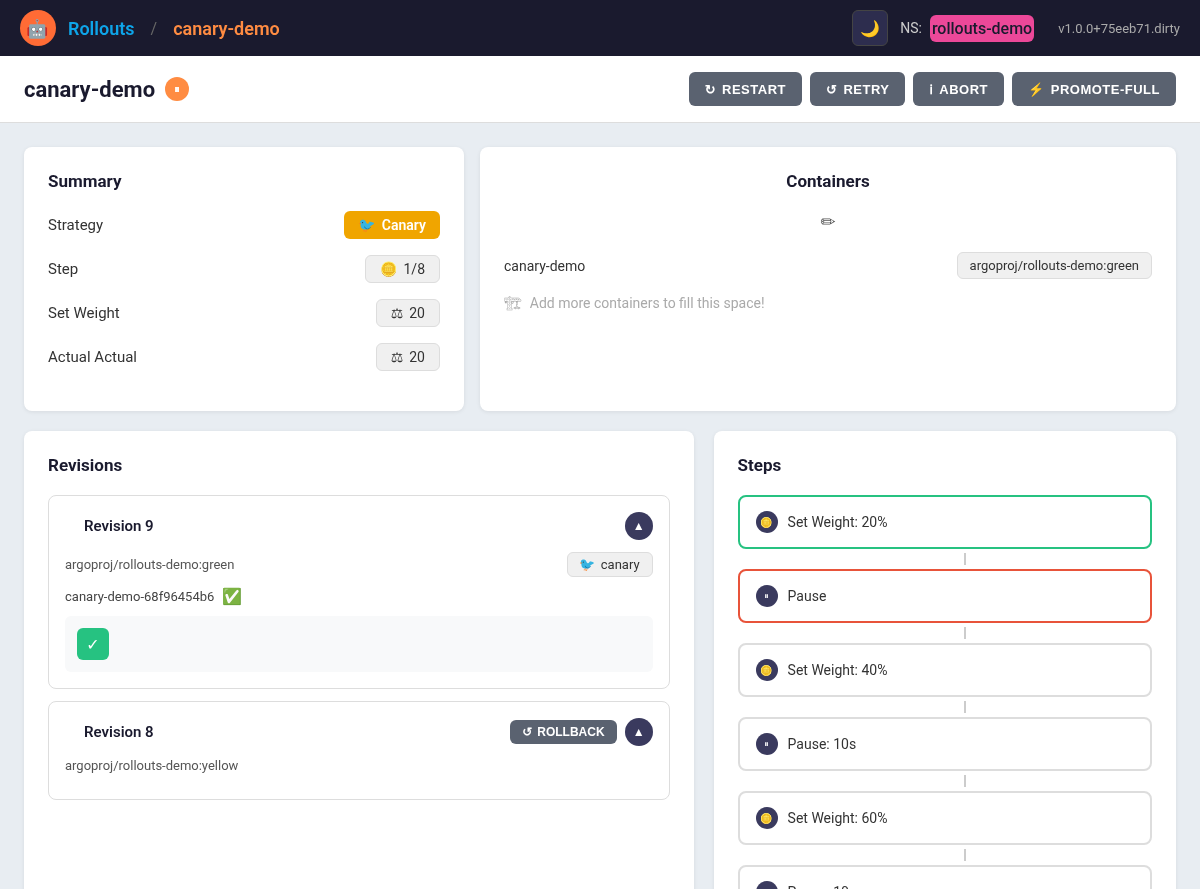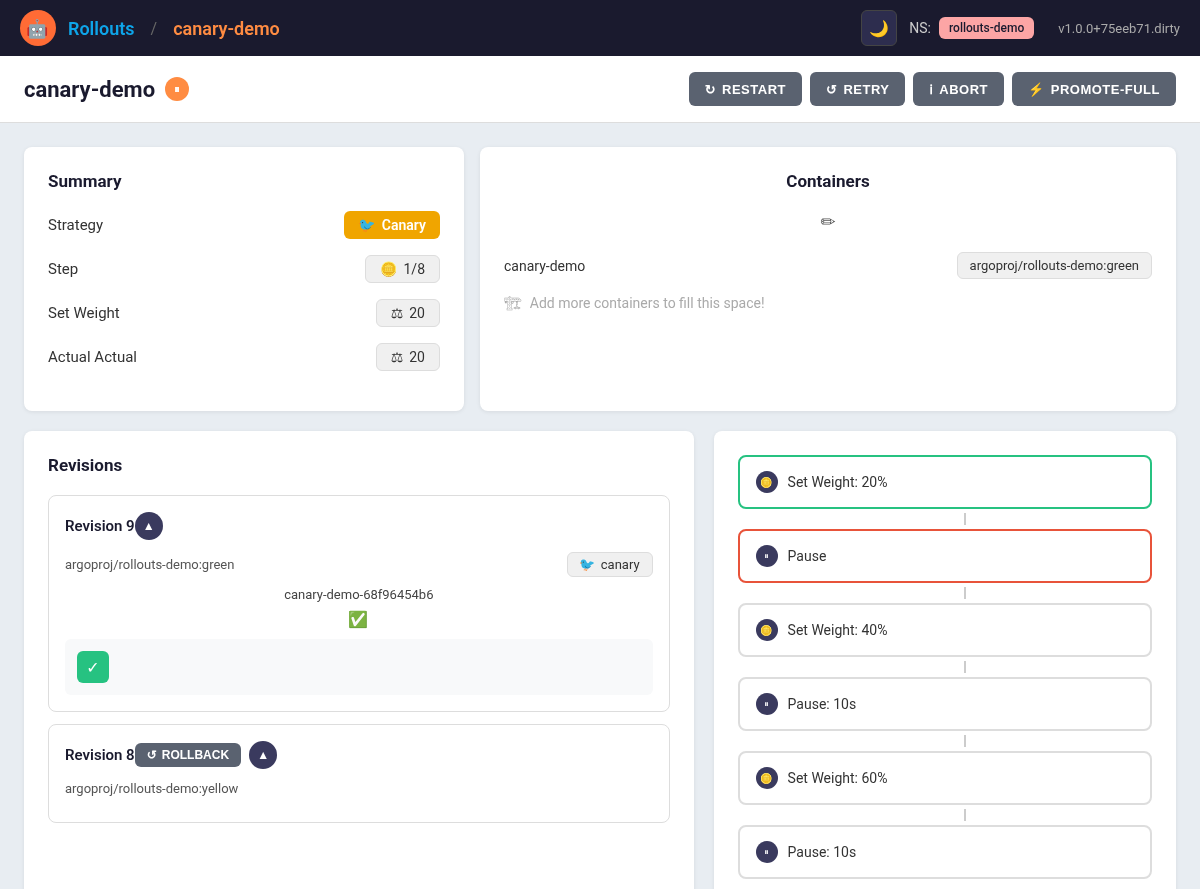--- a/index.html
+++ b/index.html
@@ -37,25 +37,25 @@
       border: 1px solid #444;
       border-radius: 6px;
       display: flex; align-items: center; justify-content: center;
       color: white; font-size: 16px; cursor: pointer;
     }
     .header-ns {
       display: flex; align-items: center; gap: 8px;
       color: #ccc; font-size: 14px;
     }
     .header-ns-badge {
-      background: #fca5a5;
+      background: #ec4899;
       color: #1a1a2e;
       border-radius: 6px;
-      padding: 4px 10px;
-      font-size: 12px;
+      padding: 4px 2px;
+      font-size: 16px;
       font-weight: 500;
     }
     .header-version { color: #aaa; font-size: 13px; margin-left: 12px; }
 
     
     .subheader {
       background: white;
       padding: 16px 24px;
       display: flex;
       align-items: center;
@@ -204,22 +204,23 @@
 
     .revision-item {
       border: 1px solid #ddd;
       border-radius: 8px;
       padding: 16px;
       margin-bottom: 12px;
     }
     .revision-header {
       display: flex;
       align-items: center;
-      justify-content: flex-start;
+      justify-content: space-between;
       margin-bottom: 12px;
+      margin-left: 19px;
     }
     .revision-title { font-size: 15px; font-weight: 600; color: #1a1a2e; }
     .chevron-up {
       width: 28px; height: 28px;
       background: #3a3a5e;
       border-radius: 50%;
       display: flex; align-items: center; justify-content: center;
       color: white; font-size: 12px; cursor: pointer;
     }
     .revision-image {
@@ -235,21 +236,20 @@
       color: #333;
       display: flex; align-items: center; gap: 5px;
     }
     .revision-pod-name {
       font-size: 13px;
       color: #444;
       display: flex;
       align-items: center;
       gap: 8px;
       margin-bottom: 10px;
-      flex-direction: column;
     }
     .check-circle { color: #26c281; font-size: 16px; }
     .revision-pods {
       background: #f8f9fa;
       border-radius: 6px;
       padding: 12px;
       display: flex;
       gap: 8px;
     }
     .pod-check {
@@ -455,20 +455,21 @@
             <div class="chevron-up">▲</div>
           </div>
         </div>
         <div class="revision-image">
           <span>argoproj/rollouts-demo:yellow</span>
         </div>
       </div>
     </div>
 
     <div class="card steps-card">
+      <div class="card-title">Steps</div>
 
       <div class="step-item active-green">
         <div class="step-icon">🪙</div>
         <span>Set Weight: 20%</span>
       </div>
       <div class="step-connector"></div>
 
       <div class="step-item active-orange">
         <div class="step-icon-pause">⏸</div>
         <span>Pause</span>

